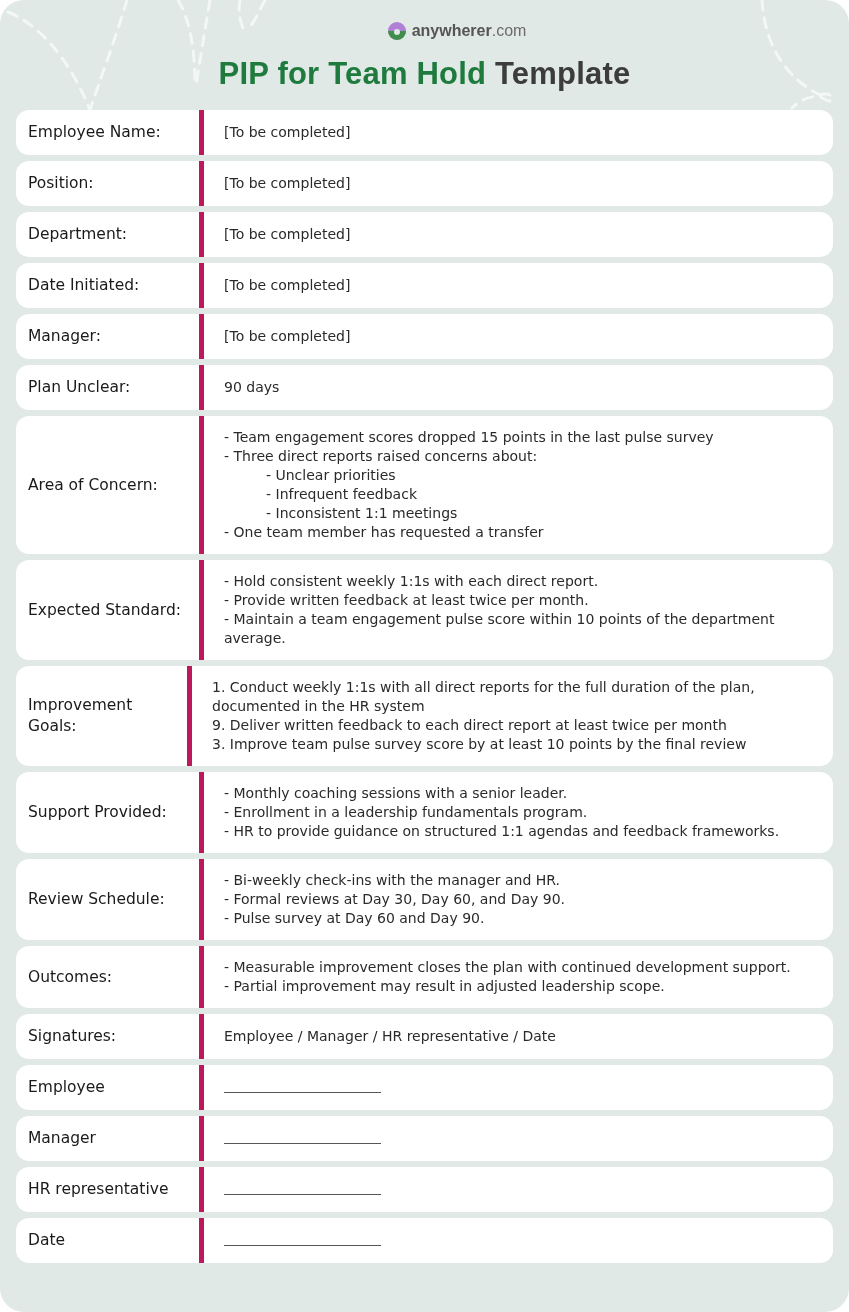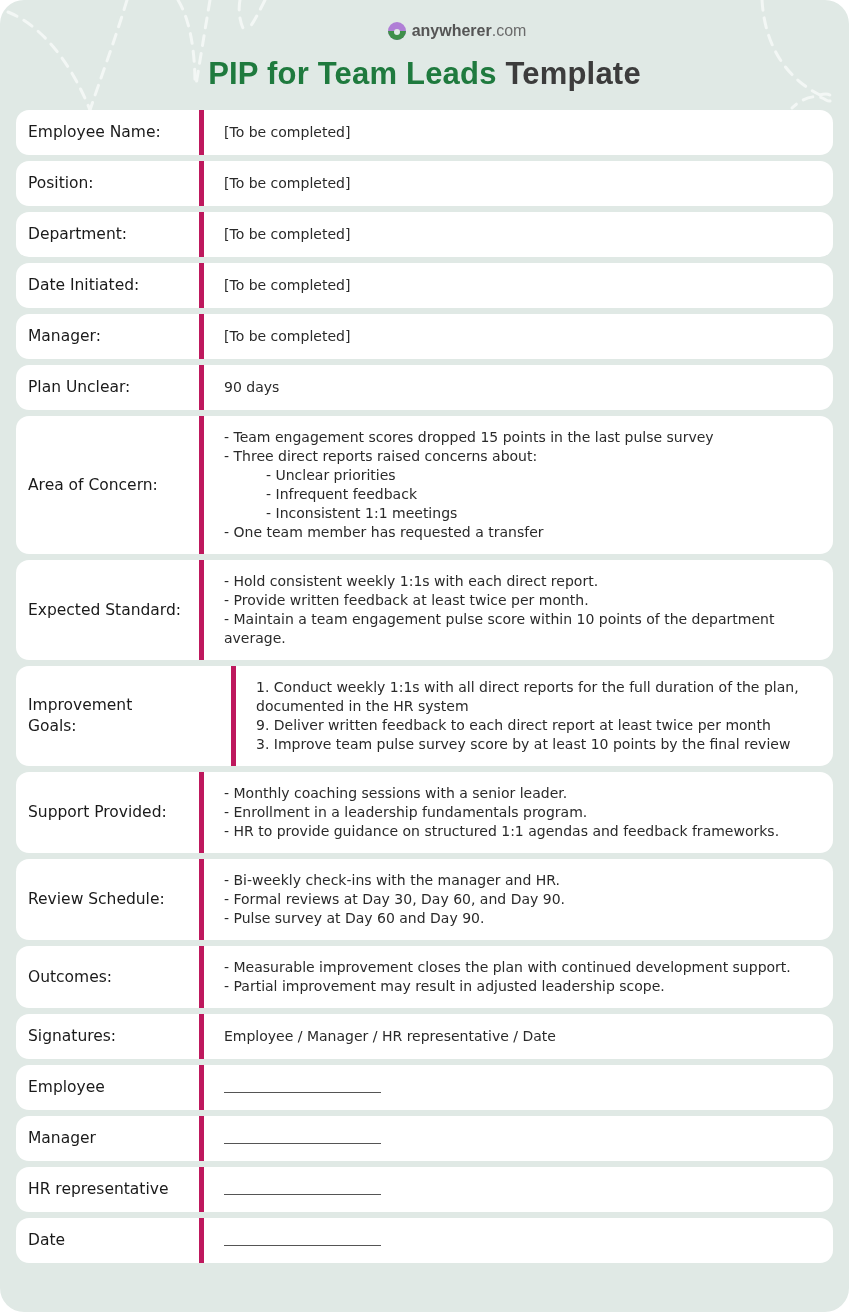--- a/index.html
+++ b/index.html
@@ -58,21 +58,21 @@
   <div class="brand">
     <svg class="logo-icon" viewBox="0 0 20 20">
       <circle cx="10" cy="10" r="9" fill="#b07fd6"></circle>
       <path d="M1 10 A9 9 0 0 0 19 10 Z" fill="#3f8f4a"></path>
       <circle cx="10" cy="11" r="3" fill="#e0e9e5"></circle>
     </svg>
     <span><b>anywherer</b><span>.com</span></span>
   </div>
 
   <div class="title">
-    <span class="green">PIP for Team Leads</span>
+    <span class="green">PIP for Team Hold</span>
     <span class="dark">Template</span>
   </div>
 
   <div class="rows" id="rows">
       <div class="row">
         <div class="label">Employee Name:</div>
         <div class="value">[To be completed]</div>
       </div>
       <div class="row">
         <div class="label">Position:</div>
@@ -108,21 +108,21 @@
       <div class="row">
         <div class="label">Expected Standard:</div>
         <div class="value" style="padding: 12px 20px;">
           <div class="line">- Hold consistent weekly 1:1s with each direct report.</div>
           <div class="line">- Provide written feedback at least twice per month.</div>
           <div class="line">- Maintain a team engagement pulse score within 10 points of the department</div>
           <div class="line">average.</div>
         </div>
       </div>
       <div class="row">
-        <div class="label" style="white-space: normal; width: 220px; padding-right: 60px;">Improvement Goals:</div>
+        <div class="label" style="white-space: normal; width: 176px; padding-right: 60px;">Improvement Goals:</div>
         <div class="value" style="padding: 12px 20px;">
           <div class="line">1. Conduct weekly 1:1s with all direct reports for the full duration of the plan,</div>
           <div class="line">documented in the HR system</div>
           <div class="line">9. Deliver written feedback to each direct report at least twice per month</div>
           <div class="line">3. Improve team pulse survey score by at least 10 points by the final review</div>
         </div>
       </div>
       <div class="row">
         <div class="label">Support Provided:</div>
         <div class="value" style="padding: 12px 20px;">

